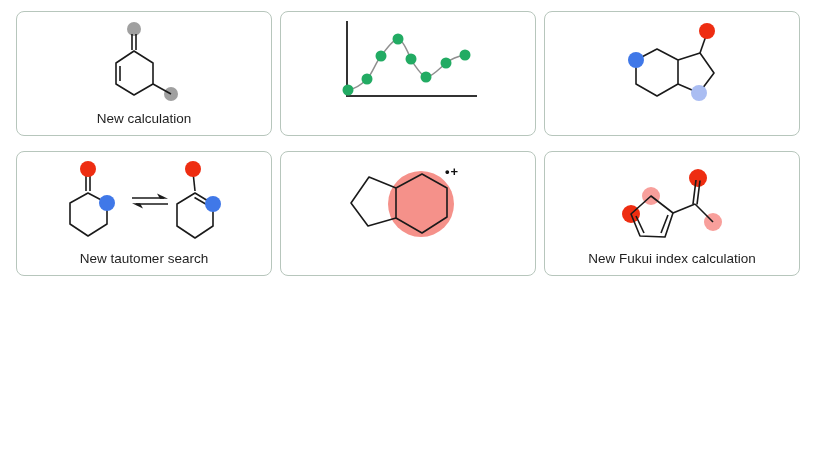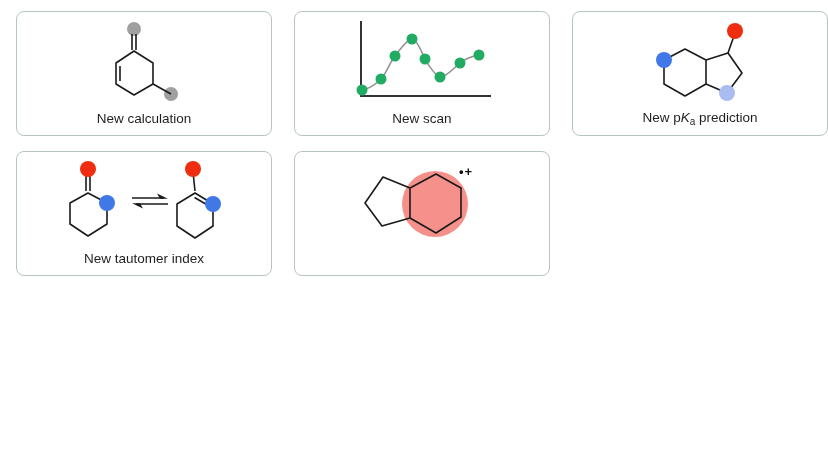--- a/index.html
+++ b/index.html
@@ -3,21 +3,21 @@
 <meta charset="utf-8">
 <style>
   html,body{margin:0;padding:0;}
   body{
     width:828px;height:459px;background:#ffffff;position:relative;
     font-family:"Liberation Sans","DejaVu Sans",sans-serif;overflow:hidden;
   }
   .grid{
     position:absolute;left:16px;top:11px;
     display:grid;grid-template-columns:repeat(3,256px);
-    grid-auto-rows:125px;gap:15px 22px;
+    grid-auto-rows:125px;gap:15px 8px;
   }
   .card{
     width:256px;height:125px;background:#ffffff;
     border:1px solid #b7c6bc;border-radius:8px;
     position:relative;box-sizing:border-box;cursor:pointer;
   }
   .card svg{position:absolute;left:0;top:0;display:block;}
   .card .label{
     position:absolute;left:0;right:0;bottom:8px;
     text-align:center;font-size:13.5px;color:#1f1f1f;line-height:1.1;
@@ -62,35 +62,33 @@
         <circle cx="67" cy="78" r="5.5" fill="#22ab63"></circle>
         <circle cx="86" cy="67" r="5.5" fill="#22ab63"></circle>
         <circle cx="100" cy="44" r="5.5" fill="#22ab63"></circle>
         <circle cx="117" cy="27" r="5.5" fill="#22ab63"></circle>
         <circle cx="130" cy="47" r="5.5" fill="#22ab63"></circle>
         <circle cx="145" cy="65" r="5.5" fill="#22ab63"></circle>
         <circle cx="165" cy="51" r="5.5" fill="#22ab63"></circle>
         <circle cx="184" cy="43" r="5.5" fill="#22ab63"></circle>
       </g>
     </svg>
-    <div class="label">New scan</div>
   </div>
 
   <div class="card">
     <svg width="256" height="100" viewBox="0 0 256 100">
       <g class="bond">
         <path d="M91,48 L112,37 L133,48 L133,72 L112,84 L91,72 Z"></path>
         <path d="M133,48 L155,41 L169,61 L154,81 L133,72"></path>
         <line x1="155" y1="41" x2="162" y2="21"></line>
       </g>
       <circle cx="162" cy="19" r="8" fill="#ee2d11"></circle>
       <circle cx="91" cy="48" r="8" fill="#4078e8"></circle>
       <circle cx="154" cy="81" r="8" fill="#aabdf2"></circle>
     </svg>
-    <div class="label"><span>New p</span><i>K</i><sub>a</sub><span> prediction</span></div>
   </div>
 
 
   <div class="card">
     <svg width="256" height="100" viewBox="0 0 256 100">
       <g class="bond">
         <path d="M71,41 L90,51 L90,72 L71,84 L53,72 L53,51 Z"></path>
         <line x1="69" y1="24" x2="69" y2="39"></line>
         <line x1="73" y1="24" x2="73" y2="39"></line>
       </g>
@@ -103,28 +101,46 @@
       <g class="bond">
         <path d="M178,41 L196,52 L196,74 L178,86 L160,74 L160,52 Z"></path>
         <line x1="177.5" y1="45.5" x2="193" y2="54.5"></line>
         <line x1="178" y1="39" x2="176" y2="20"></line>
       </g>
       <circle cx="71" cy="17" r="8" fill="#ee2d11"></circle>
       <circle cx="90" cy="51" r="8" fill="#4078e8"></circle>
       <circle cx="176" cy="17" r="8" fill="#ee2d11"></circle>
       <circle cx="196" cy="52" r="8" fill="#4078e8"></circle>
     </svg>
-    <div class="label">New tautomer index</div>
+    <div class="label">New tautomer search</div>
   </div>
 
   <div class="card">
     <svg width="256" height="100" viewBox="0 0 256 100">
       <circle cx="140" cy="52" r="33" fill="#f5918a"></circle>
       <g class="bond">
         <path d="M141,22 L166,36 L166,65 L141,81 L115,66 L115,36 Z"></path>
         <path d="M115,36 L88,25 L70,51 L87,74 L115,66"></path>
       </g>
     </svg>
     <span class="annotation">•+</span>
   </div>
 
+  <div class="card">
+    <svg width="256" height="100" viewBox="0 0 256 100">
+      <circle cx="153" cy="26" r="9" fill="#ee2d11"></circle>
+      <circle cx="106" cy="44" r="9" fill="#f89f9b"></circle>
+      <circle cx="86" cy="62" r="9" fill="#ee2d11"></circle>
+      <circle cx="168" cy="70" r="9" fill="#f89f9b"></circle>
+      <g class="bond">
+        <path d="M128,61 L106,44 L86,62 L95,84 L120,85 Z"></path>
+        <line x1="123" y1="63" x2="116" y2="81"></line>
+        <line x1="91" y1="64" x2="99" y2="81"></line>
+        <line x1="148" y1="52" x2="151" y2="28"></line>
+        <line x1="152" y1="52.5" x2="155" y2="28.5"></line>
+        <line x1="150" y1="52" x2="168" y2="70"></line>
+        <line x1="150" y1="52" x2="128" y2="61"></line>
+      </g>
+    </svg>
+    <div class="label">New Fukui index calculation</div>
+  </div>
 
 </div>
 
 </body></html>

